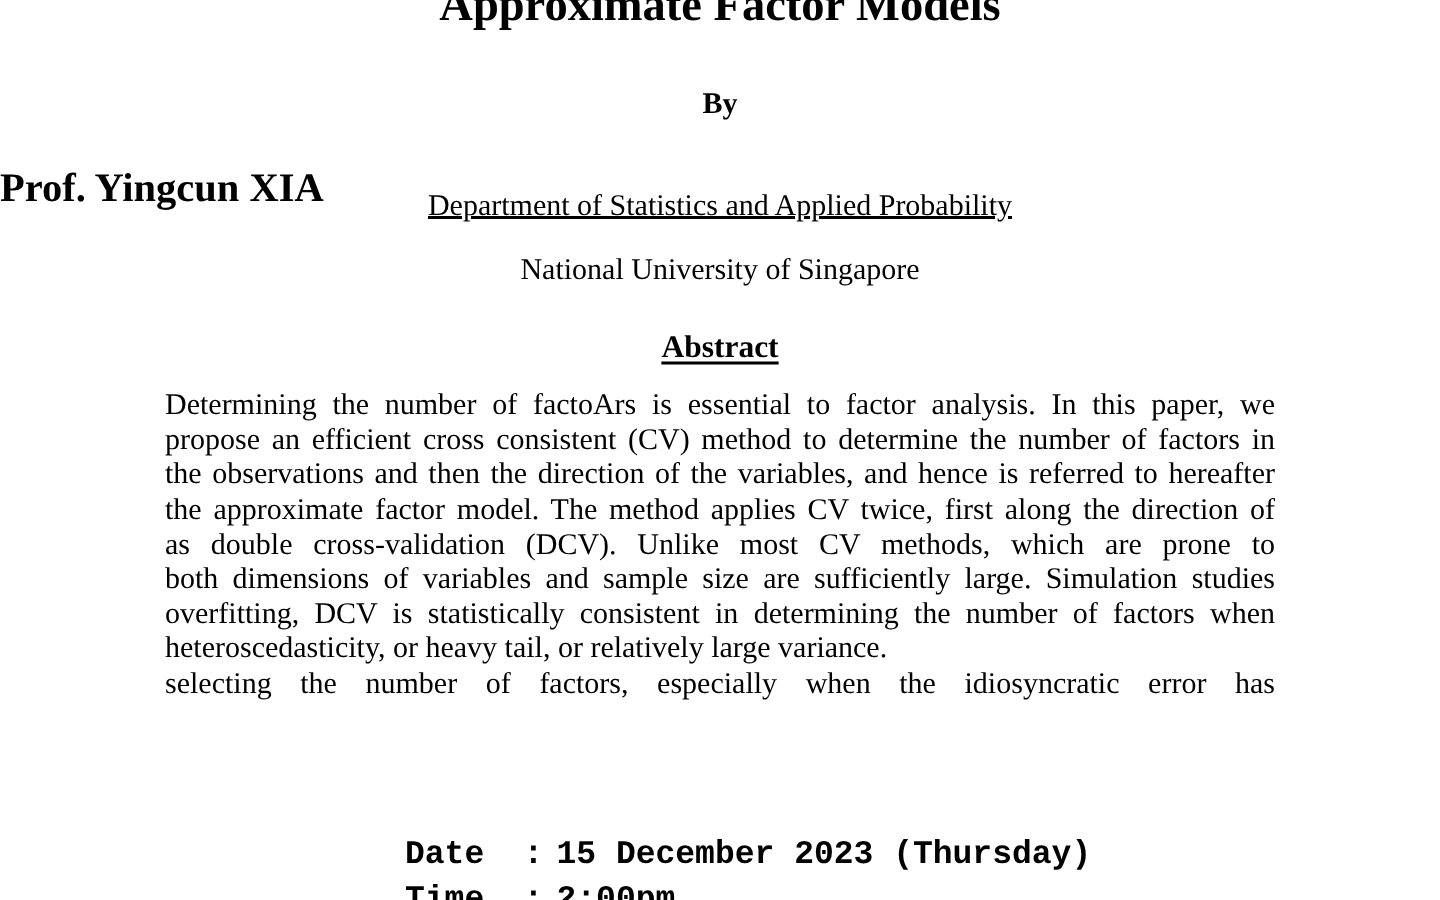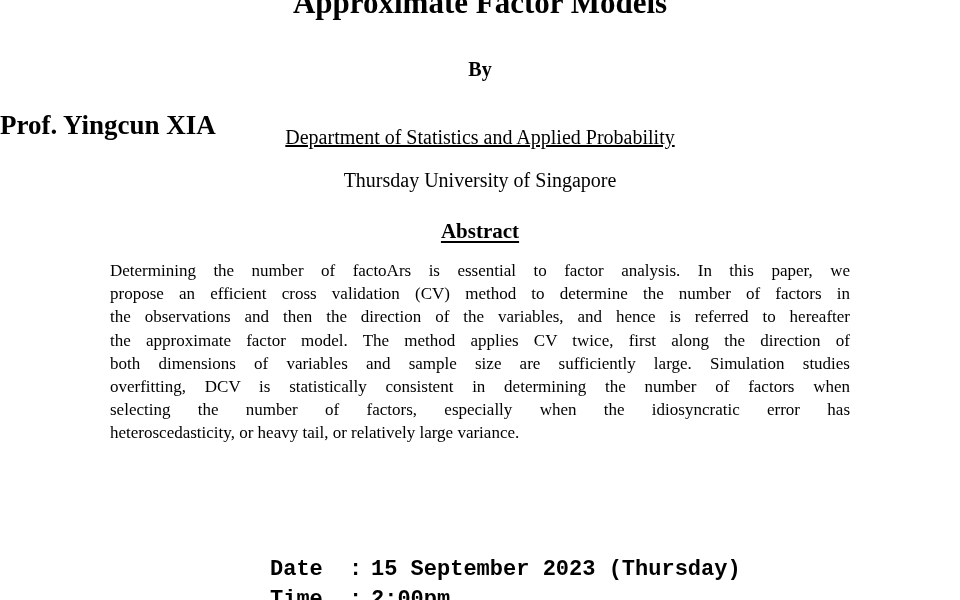--- a/index.html
+++ b/index.html
@@ -75,21 +75,21 @@
       text-decoration: underline;
       text-underline-offset: 3px;
     }
     .abstract-body {
       position: absolute;
       top: 259px;
       left: 110px;
       width: 740px;
     }
     .abstract-line {
-      font-size: 17px;
+      font-size: 20px;
       line-height: 23.2px;
       height: 23.2px;
       white-space: nowrap;
       text-align: justify;
       text-align-last: justify;
     }
     .abstract-line.last {
       text-align-last: left;
     }
     .info {
@@ -113,42 +113,43 @@
 <body>
 
 <div class="page">
 
   <div class="title">Approximate Factor Models</div>
 
   <div class="by">By</div>
 
   <div class="speaker">Prof. Yingcun XIA</div>
   <div class="affil dept">Department of Statistics and Applied Probability</div>
-  <div class="affil uni">Thursday University of Singapore</div>
+  <div class="affil uni">National University of Singapore</div>
 
   <div class="abstract-heading">
     <span>Abstract</span>
   </div>
 
   <div class="abstract-body">
     <div class="abstract-line">Determining the number of factoArs is essential to factor analysis. In this paper, we</div>
-    <div class="abstract-line">propose an efficient cross validation (CV) method to determine the number of factors in</div>
+    <div class="abstract-line">propose an efficient cross consistent (CV) method to determine the number of factors in</div>
     <div class="abstract-line">the observations and then the direction of the variables, and hence is referred to hereafter</div>
     <div class="abstract-line">the approximate factor model. The method applies CV twice, first along the direction of</div>
+    <div class="abstract-line">as double cross-validation (DCV). Unlike most CV methods, which are prone to</div>
     <div class="abstract-line">both dimensions of variables and sample size are sufficiently large. Simulation studies</div>
     <div class="abstract-line">overfitting, DCV is statistically consistent in determining the number of factors when</div>
+    <div class="abstract-line last">heteroscedasticity, or heavy tail, or relatively large variance.</div>
     <div class="abstract-line">selecting the number of factors, especially when the idiosyncratic error has</div>
-    <div class="abstract-line last">heteroscedasticity, or heavy tail, or relatively large variance.</div>
   </div>
 
   <div class="info">
     <div class="info-row">
       <span class="info-label">Date</span>
       <span class="info-colon">:</span>
-      <span class="info-value">15 September 2023 (Thursday)</span>
+      <span class="info-value">15 December 2023 (Thursday)</span>
     </div>
     <div class="info-row">
       <span class="info-label">Time</span>
       <span class="info-colon">:</span>
       <span class="info-value">2:00pm</span>
     </div>
   </div>
 
 </div>
 

